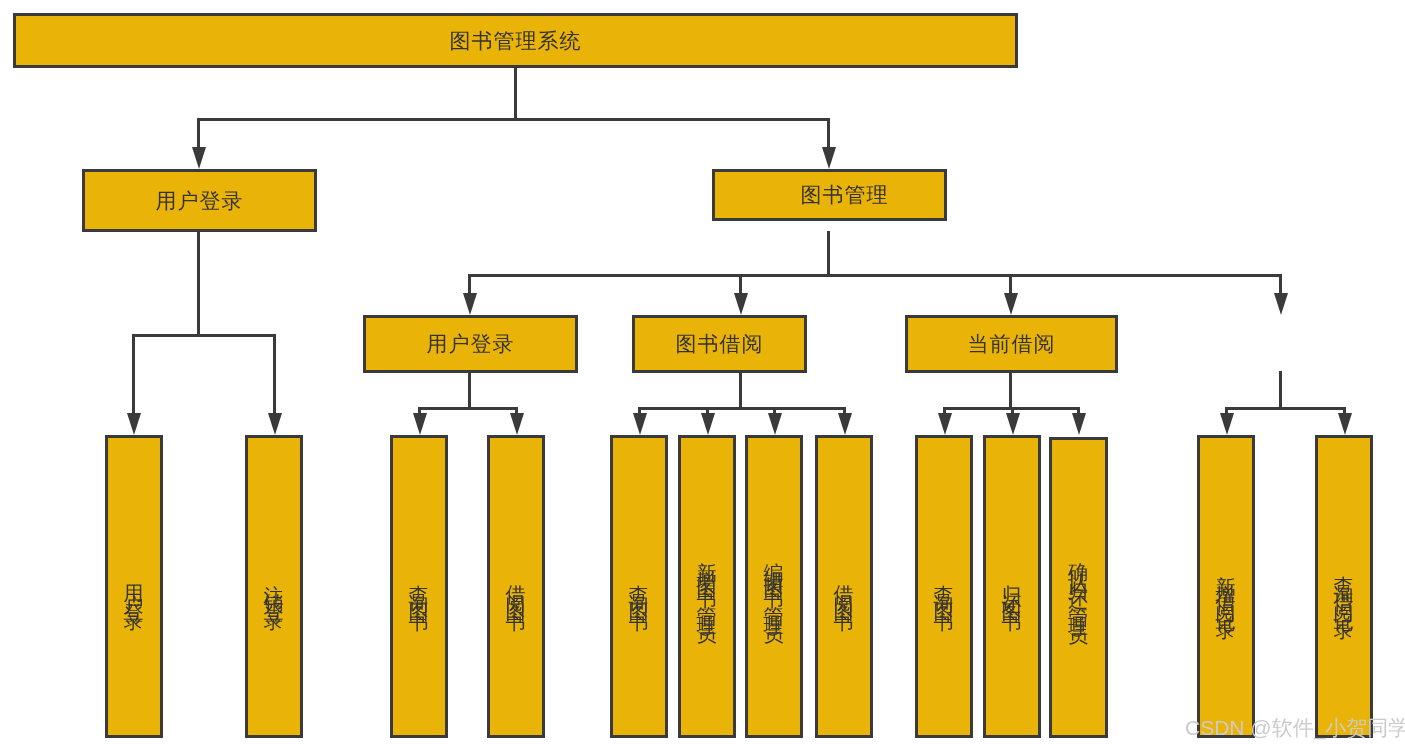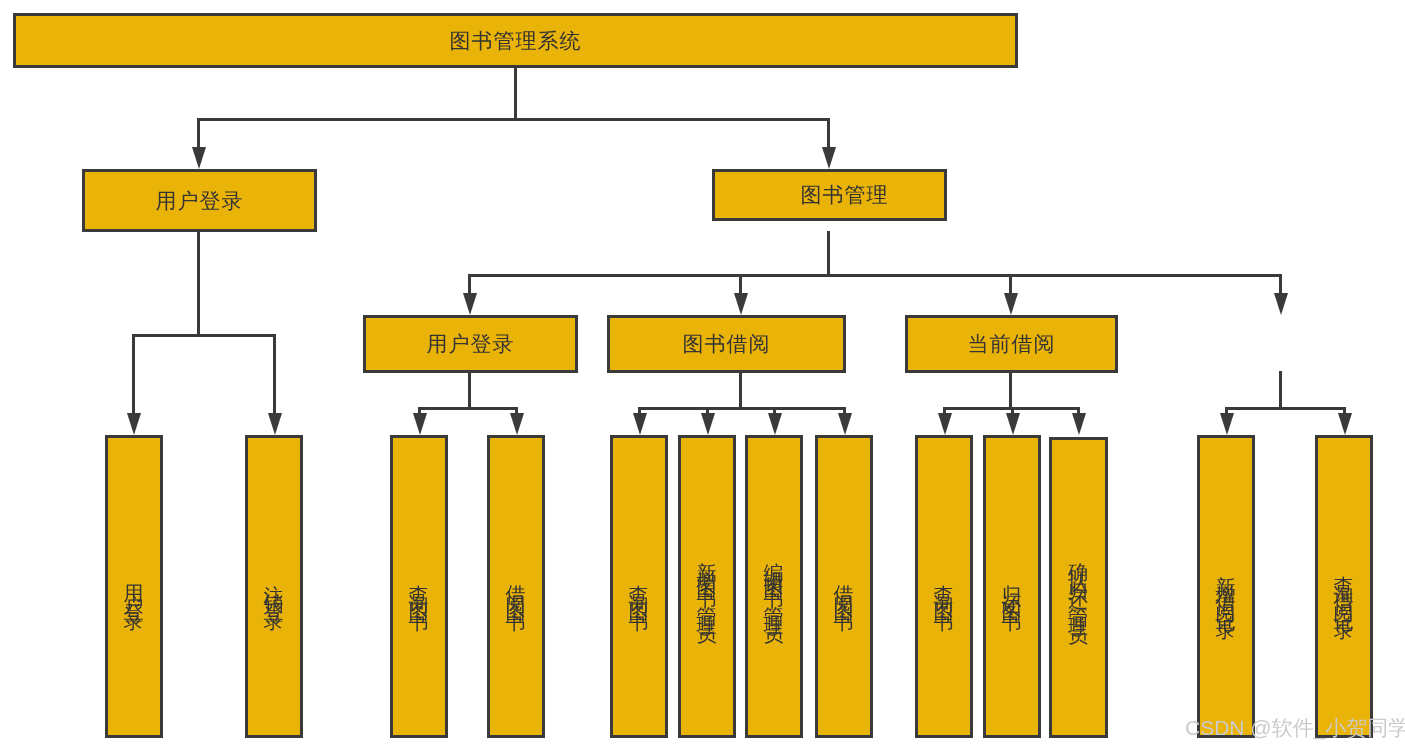--- a/index.html
+++ b/index.html
@@ -63,21 +63,21 @@
   <div class="vline" style="left:827px; top:231px; height:45px;"></div>
   <div class="hline" style="left:468px; top:274px; width:814px;"></div>
   <div class="drop" style="left:468px; top:274px; height:19px;"></div>
   <div class="drop" style="left:739px; top:274px; height:19px;"></div>
   <div class="drop" style="left:1009px; top:274px; height:19px;"></div>
   <div class="drop" style="left:1279px; top:274px; height:19px;"></div>
 
   <div class="box h" style="left:363px; top:315px; width:215px; height:58px;">
     <span>用户登录</span>
   </div>
-  <div class="box h" style="left:607px; top:315px; width:239px; height:58px;">
+  <div class="box h" style="left:632px; top:315px; width:175px; height:58px;">
     <span>图书借阅</span>
   </div>
   <div class="box h" style="left:905px; top:315px; width:213px; height:58px;align-items:center;">
     <span>当前借阅</span>
   </div>
 
   <div class="vline" style="left:468px; top:371px; height:38px;"></div>
   <div class="hline" style="left:418px; top:407px; width:100px;"></div>
   <div class="drop" style="left:418px; top:407px; height:6px;"></div>
   <div class="drop" style="left:515px; top:407px; height:6px;"></div>

